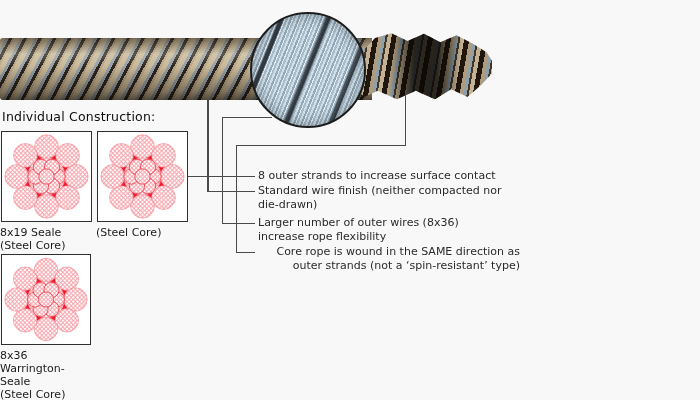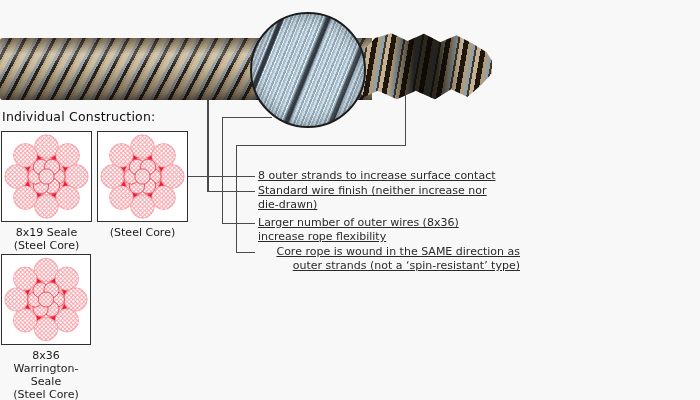--- a/index.html
+++ b/index.html
@@ -71,38 +71,38 @@
   .ln-h3{left:221.5px;top:222.5px;width:33.5px;height:1.5px;}
   .ln-h4{left:235.5px;top:251.5px;width:19.5px;height:1.5px;}
 
   
   .heading{
     position:absolute;left:2px;top:109px;
     font-size:12.5px;color:#0d0d0d;letter-spacing:.2px;z-index:2;
   }
   .annotation{
     position:absolute;left:258px;font-size:11px;line-height:14px;
-    color:var(--text);z-index:2;text-decoration:underline;
+    color:var(--text);z-index:2;
   }
   .a1{top:169px;white-space:nowrap;}
   .a2{top:184px;max-width:252px;}
   .a3{top:216px;max-width:230px;}
   .a4{top:245px;max-width:262px;text-align:right;}
 
   
   .cbox{
     position:absolute;width:91px;height:91px;background:#fff;
     border:1px solid #2f2f2f;z-index:2;padding:2px;
   }
   .cbox-1{left:1px;top:131px;}
   .cbox-2{left:97px;top:131px;}
   .cbox-3{left:1px;top:254px;width:90px;}
   .xsvg{width:100%;height:100%;display:block;}
   .clabel{
-    position:absolute;font-size:11px;line-height:13px;text-align:center;
+    position:absolute;font-size:11px;line-height:13px;text-align:left;
     color:#1c1c1c;z-index:2;
   }
   .clabel-1{left:0;top:226px;width:93px;}
   .clabel-2{left:96px;top:226px;width:93px;}
   .clabel-3{left:0;top:349px;width:92px;}
 </style>
 </head>
 <body>
 
 <svg width="0" height="0" style="position:absolute" aria-hidden="true">
@@ -175,17 +175,17 @@
   <div class="clabel clabel-2">
     <div>(Steel Core)</div>
   </div>
   <div class="clabel clabel-3">
     <div>8x36 Warrington-</div>
     <div>Seale</div>
     <div>(Steel Core)</div>
   </div>
 
   <div class="annotation a1">8 outer strands to increase surface contact</div>
-  <div class="annotation a2">Standard wire finish (neither increase nor die-drawn)</div>
+  <div class="annotation a2">Standard wire finish (neither compacted nor die-drawn)</div>
   <div class="annotation a3">Larger number of outer wires (8x36) increase rope flexibility</div>
   <div class="annotation a4">Core rope is wound in the SAME direction as outer strands (not a ‘spin-resistant’ type)</div>
 
 </div>
 
 </body></html>

